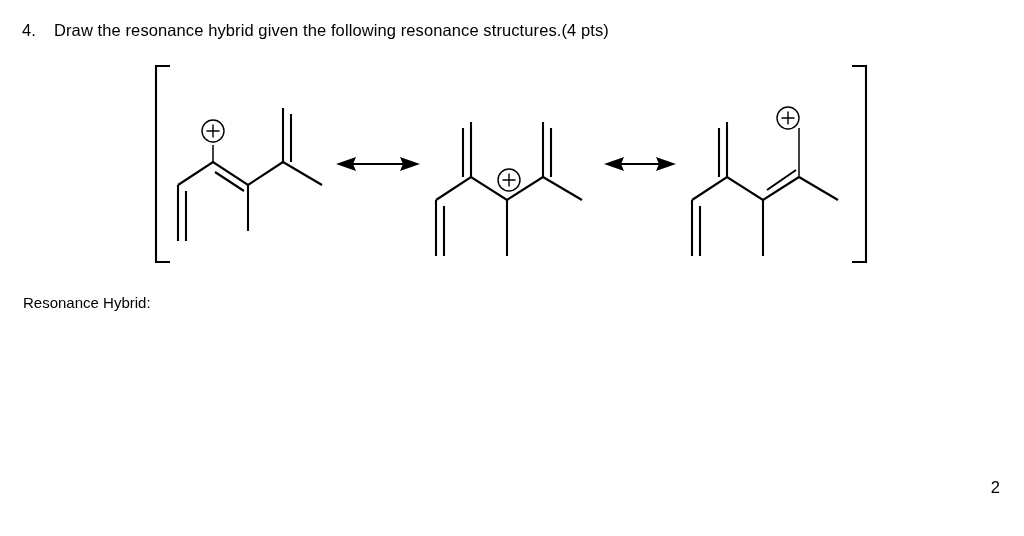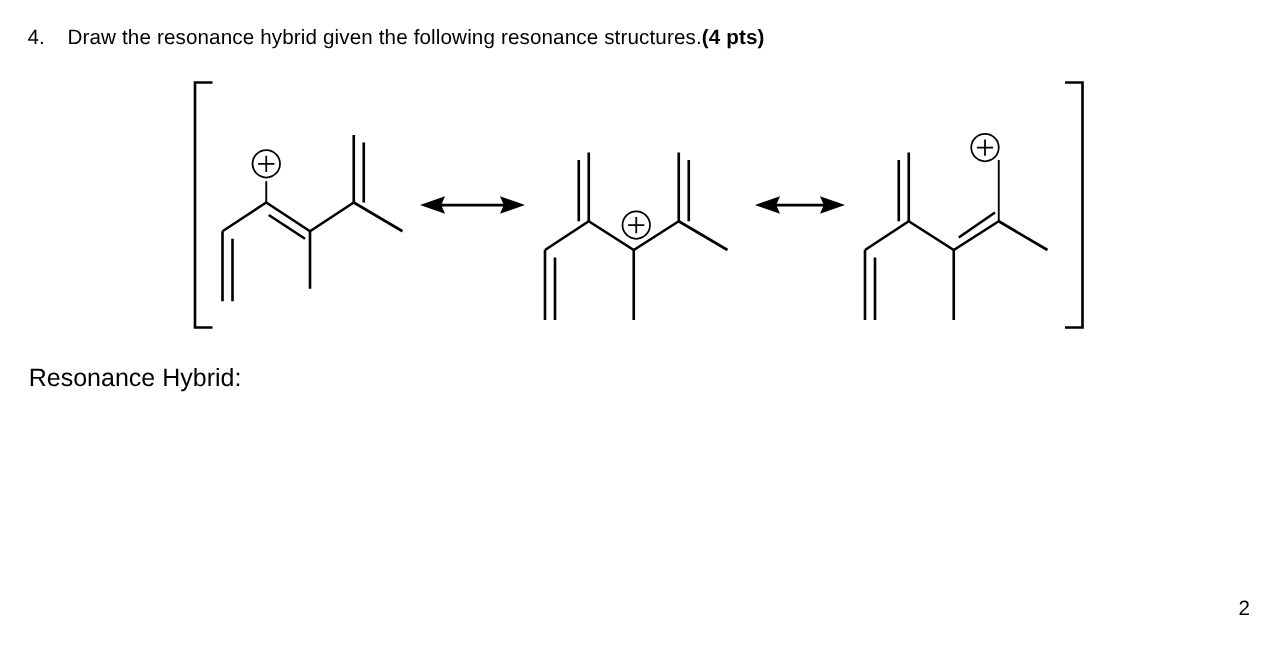--- a/index.html
+++ b/index.html
@@ -25,41 +25,41 @@
     font-size: 16.5px;
     line-height: 22px;
     white-space: nowrap;
     letter-spacing: 0.1px;
   }
   .q-number {
     display: inline-block;
     width: 32px;
   }
   .q-points {
-    font-weight: bold;
+    font-weight: normal;
   }
 
   
   .resonance-row {
     position: absolute;
     left: 0px;
     top: 56px;
     width: 1024px;
     height: 215px;
   }
   .resonance-row svg {
     display: block;
   }
 
   
   .hybrid-label {
     position: absolute;
     left: 23px;
     top: 292px;
-    font-size: 20px;
+    font-size: 15px;
     line-height: 22px;
     white-space: nowrap;
   }
 
   
   .answer-area {
     position: absolute;
     left: 23px;
     top: 322px;
     width: 960px;

